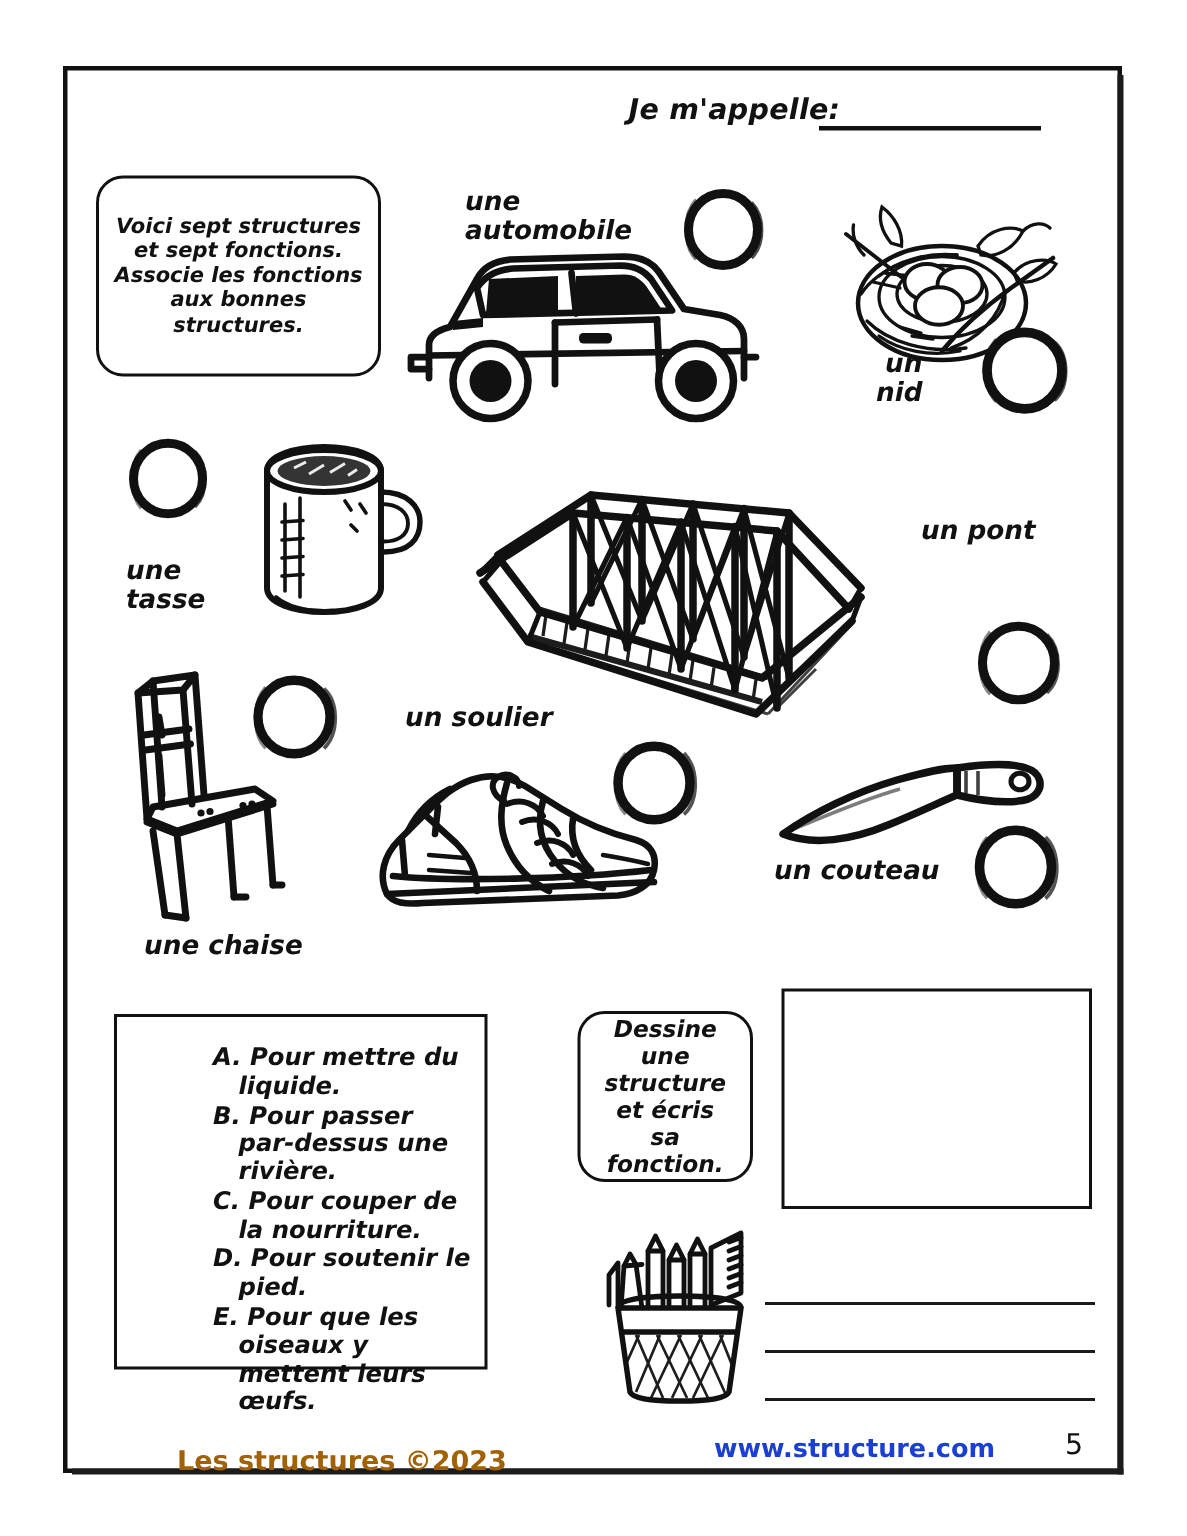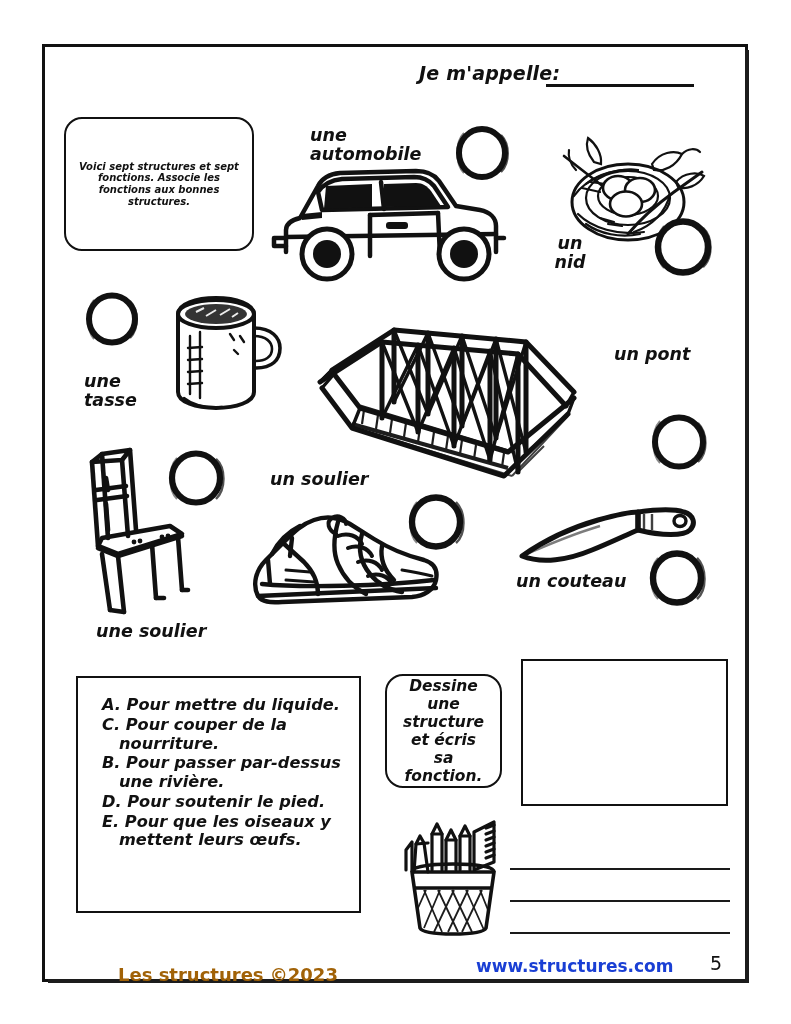--- a/index.html
+++ b/index.html
@@ -109,21 +109,21 @@
     border-radius: 18px;
     border-right: 6px solid #151515;
     border-bottom: 6px solid #151515;
     z-index: -1;
   }
   #bubble-instructions {
     left: 64px;
     top: 117px;
     width: 190px;
     height: 134px;
-    font-size: 10px;
+    font-size: 14px;
     padding: 2px 7px;
   }
   #bubble-draw {
     left: 385px;
     top: 674px;
     width: 117px;
     height: 114px;
     font-size: 15.5px;
     padding: 2px 15px;
   }
@@ -148,25 +148,26 @@
 
   
   .art { position: absolute; }
   .art svg { display: block; overflow: visible; }
 
   
   #answers-box {
     position: absolute;
     left: 76px;
     top: 676px;
-    width: 285px;
+    width: 249px;
     height: 237px;
     box-sizing: border-box;
     background: #ffffff;
     border: 2.5px solid #111111;
+    padding-left: 40px;
   }
   #answers-box::after {
     content: "";
     position: absolute;
     left: 6px;
     top: 6px;
     right: -6px;
     bottom: -6px;
     border-right: 6px solid #151515;
     border-bottom: 6px solid #151515;
@@ -322,21 +323,21 @@
         <path d="M26 62 L44 66 M34 56 L50 58 M44 92 L58 96 M52 98 L66 100"></path>
       </g>
       <g fill="#fff" stroke="#111" stroke-width="2.6">
         <ellipse cx="62" cy="62" rx="15" ry="12"></ellipse>
         <ellipse cx="84" cy="64" rx="15" ry="12"></ellipse>
         <ellipse cx="70" cy="78" rx="16" ry="12.5"></ellipse>
       </g>
     </svg>
   </div>
 
-  <div class="item-label" style="left:544px; top:234px; width:52px; text-align:center;">un
+  <div class="item-label" style="left:563px; top:234px; width:52px; text-align:right;">un
 nid</div>
 
   <div class="ring" style="left:651px; top:214px;">
     <svg width="64" height="66" viewBox="0 0 64 66" aria-hidden="true">
       <ellipse cx="32" cy="33" rx="25" ry="25.5" fill="none" stroke="#111" stroke-width="6.5"></ellipse>
       <path d="M52 14 C62 23 62 44 52 53" fill="none" stroke="#111" stroke-width="2.4" opacity=".7"></path>
       <path d="M13 12 C4 22 4 45 13 54" fill="none" stroke="#111" stroke-width="2" opacity=".5"></path>
     </svg>
   </div>
 
@@ -497,21 +498,21 @@
   </div>
 
   <div class="ring" style="left:165px; top:446px;">
     <svg width="62" height="64" viewBox="0 0 62 64" aria-hidden="true">
       <ellipse cx="31" cy="32" rx="24" ry="24.5" fill="none" stroke="#111" stroke-width="6.2"></ellipse>
       <path d="M51 13 C61 22 61 43 51 53" fill="none" stroke="#111" stroke-width="2.4" opacity=".72"></path>
       <path d="M12 12 C3 22 3 44 12 53" fill="none" stroke="#111" stroke-width="2" opacity=".5"></path>
     </svg>
   </div>
 
-  <div class="item-label" style="left:96px; top:622px; width:124px;">une soulier</div>
+  <div class="item-label" style="left:96px; top:622px; width:124px;">une chaise</div>
 
   <div class="art" style="left:512px; top:500px;">
     <svg width="190" height="80" viewBox="0 0 190 80">
       <g fill="none" stroke="#111" stroke-width="5" stroke-linejoin="round" stroke-linecap="round">
         <path d="M10 56 C30 42 58 28 86 20 C104 15 116 12 126 12 L126 30 C116 34 100 42 80 50 C56 60 30 64 10 56 Z"></path>
         <path d="M126 12 C140 10 160 8 172 12 C182 15 184 24 178 30 C172 36 150 36 126 30 Z"></path>
       </g>
       <ellipse cx="168" cy="21" rx="6" ry="5.5" fill="none" stroke="#111" stroke-width="3.4"></ellipse>
       <path d="M126 12 L126 30" fill="none" stroke="#111" stroke-width="4.4"></path>
       <path d="M132 14 L132 29 M140 14 L140 30" fill="none" stroke="#111" stroke-width="2.4" opacity=".8"></path>
@@ -525,22 +526,22 @@
     <svg width="62" height="64" viewBox="0 0 62 64" aria-hidden="true">
       <ellipse cx="31" cy="32" rx="24" ry="24.5" fill="none" stroke="#111" stroke-width="6.4"></ellipse>
       <path d="M51 12 C61 22 61 44 51 53" fill="none" stroke="#111" stroke-width="2.5" opacity=".72"></path>
       <path d="M12 12 C3 22 3 44 12 53" fill="none" stroke="#111" stroke-width="2" opacity=".5"></path>
     </svg>
   </div>
 
   <div id="answers-box">
     <ul id="answers-list">
       <li>A. Pour mettre du liquide.</li>
+      <li>B. Pour passer par-dessus une rivière.</li>
       <li>C. Pour couper de la nourriture.</li>
-      <li>B. Pour passer par-dessus une rivière.</li>
       <li>D. Pour soutenir le pied.</li>
       <li>E. Pour que les oiseaux y mettent leurs œufs.</li>
     </ul>
   </div>
 
   <div class="bubble" id="bubble-draw">
     <span>Dessine une structure et écris sa fonction.</span>
   </div>
 
   <div class="art" style="left:398px; top:810px;">
@@ -570,16 +571,16 @@
       </g>
     </svg>
   </div>
 
   <div id="draw-box"></div>
   <div class="write-line" style="top:868px;"></div>
   <div class="write-line" style="top:900px;"></div>
   <div class="write-line" style="top:932px;"></div>
 
   <div class="footer-left hand-up">Les structures ©2023</div>
-  <a class="footer-url hand-up" href="#">www.structures.com</a>
+  <a class="footer-url hand-up" href="#">www.structure.com</a>
   <div class="footer-page">5</div>
 
 </div>
 
 </body></html>

